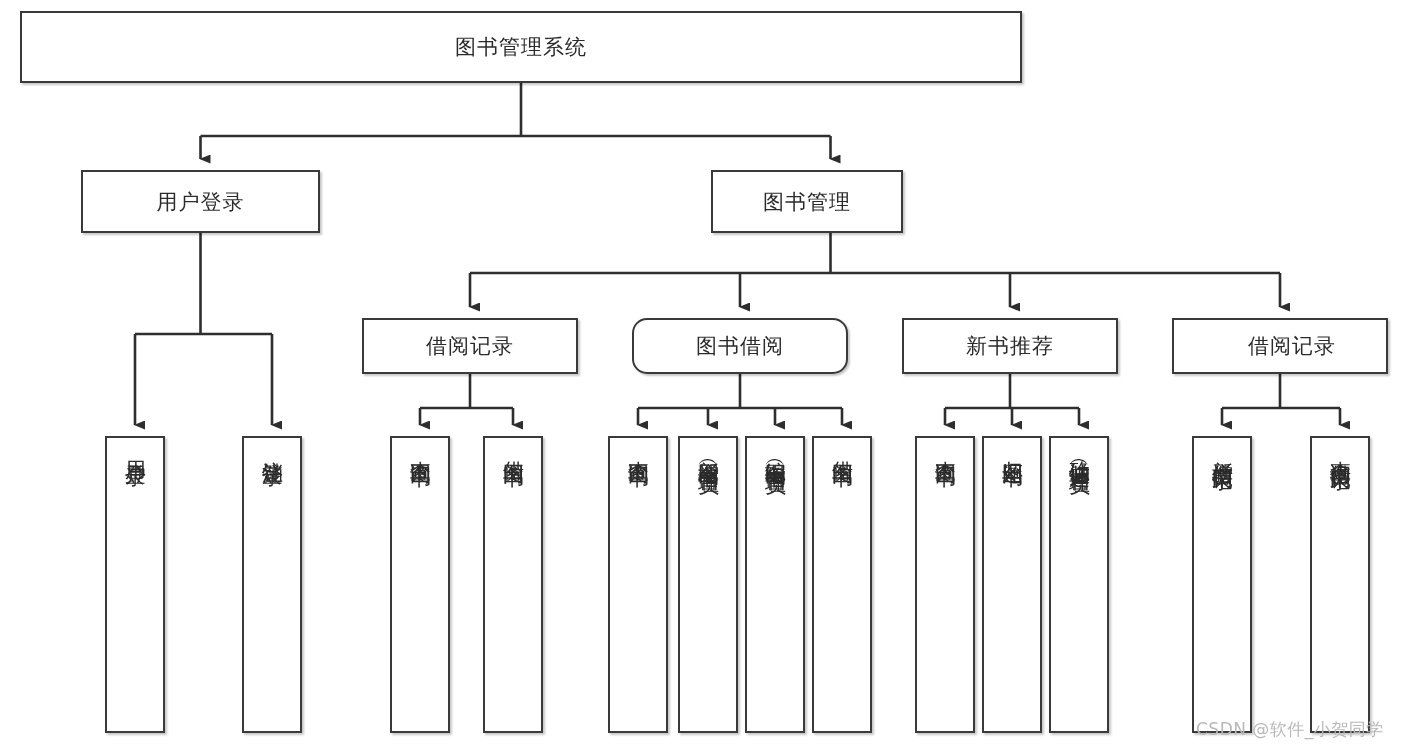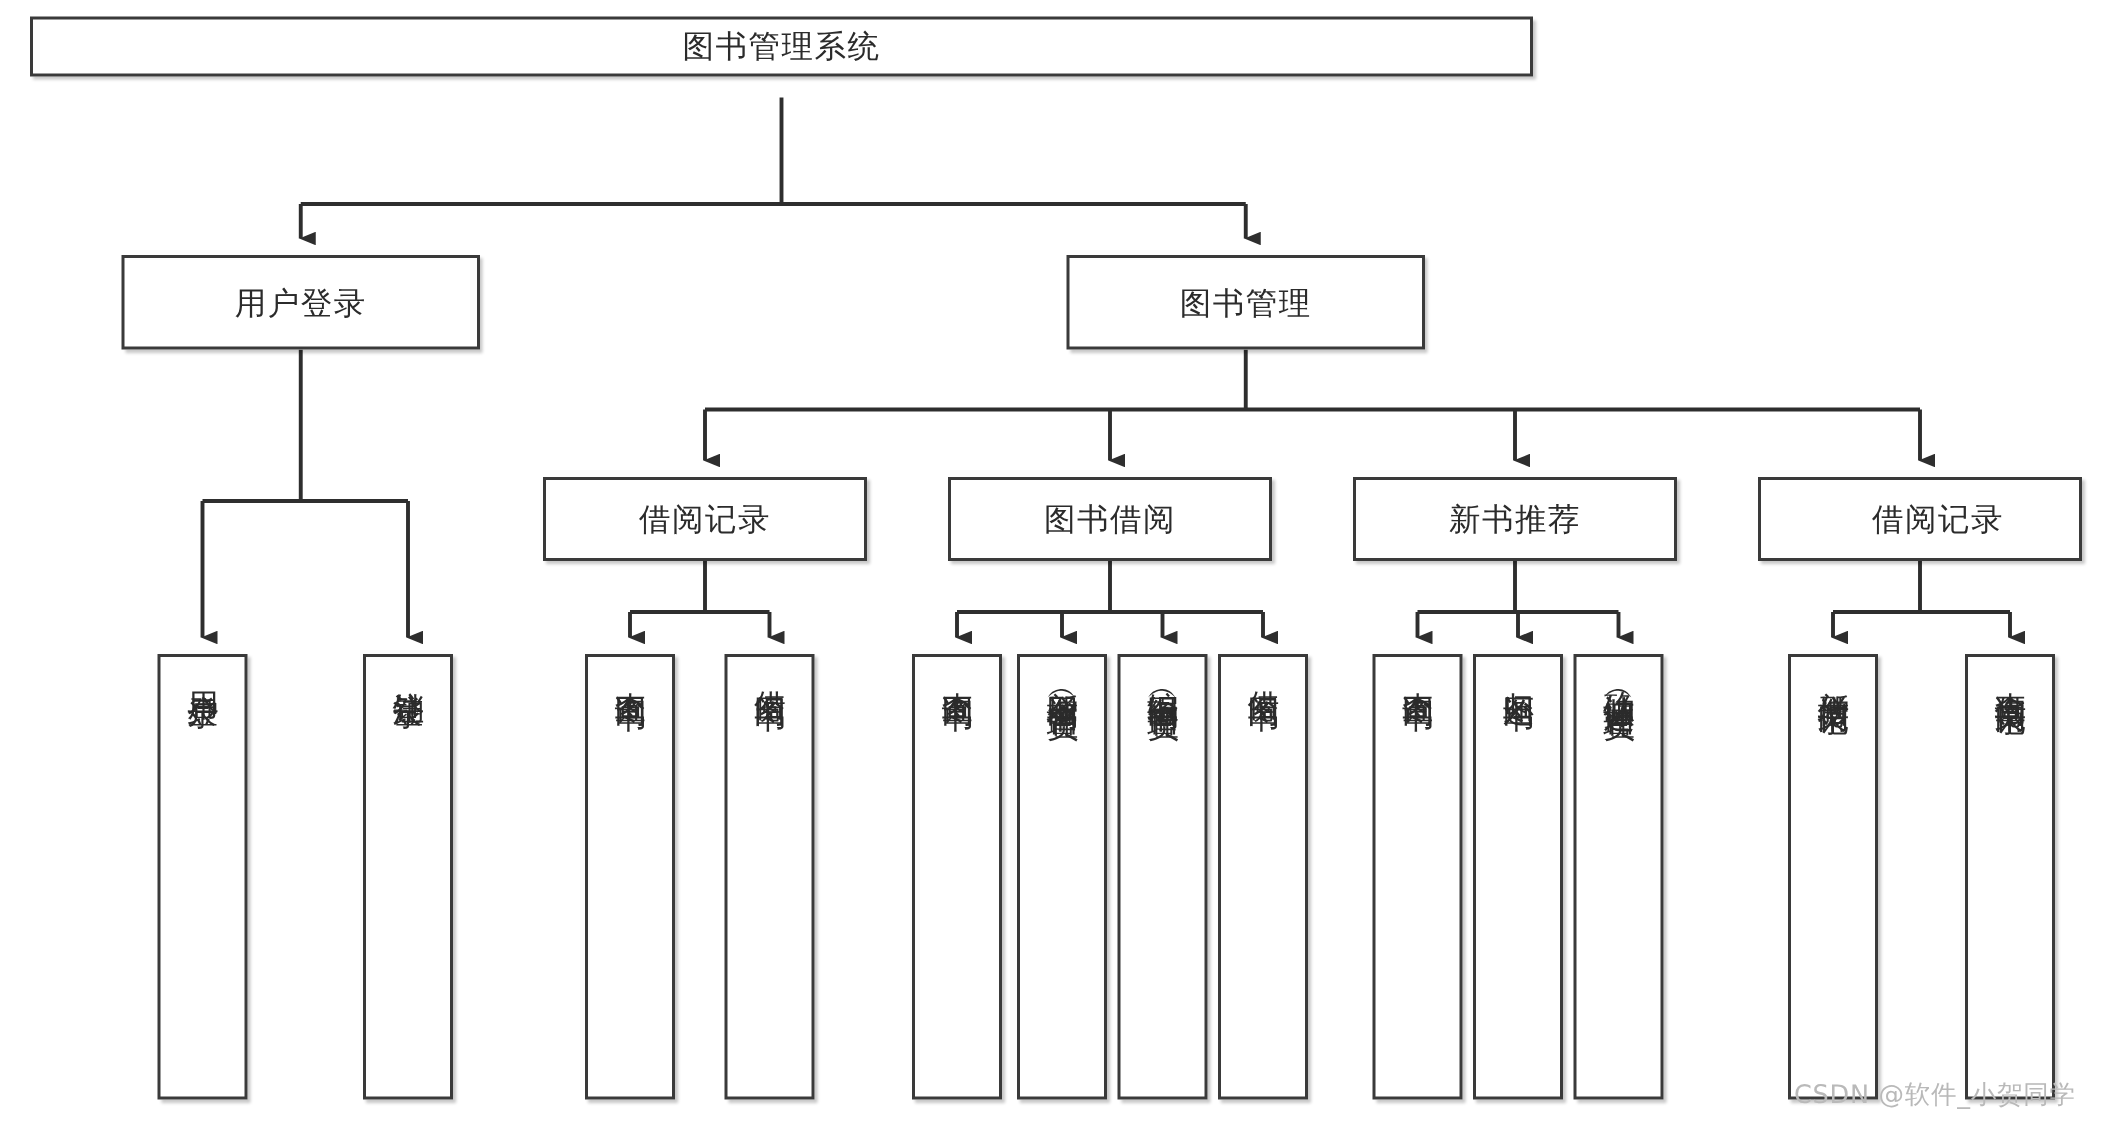--- a/index.html
+++ b/index.html
@@ -100,43 +100,43 @@
         <path d="M 945 408 L 945 425" marker-end="url(#arrowhead)"></path>
         <path d="M 1012 408 L 1012 425" marker-end="url(#arrowhead)"></path>
         <path d="M 1079 408 L 1079 425" marker-end="url(#arrowhead)"></path>
         <path d="M 1280 374 L 1280 408"></path>
         <path d="M 1222 408 L 1340 408"></path>
         <path d="M 1222 408 L 1222 425" marker-end="url(#arrowhead)"></path>
         <path d="M 1340 408 L 1340 425" marker-end="url(#arrowhead)"></path>
       </g>
   </svg>
 
-  <div class="node horiz" style="left: 20px; top: 11px; width: 1002px; height: 40px;">
+  <div class="node horiz" style="left: 20px; top: 11px; width: 1002px; height: 72px;">
     <span>图书管理系统</span>
   </div>
 
   <div class="node horiz" style="left: 81px; top: 170px; width: 239px; height: 63px;">
     <span>用户登录</span>
   </div>
 
-  <div class="node horiz" style="left: 711px; top: 170px; width: 239px; height: 63px;">
+  <div class="node horiz" style="left: 711px; top: 170px; width: 192px; height: 63px;">
     <span>图书管理</span>
   </div>
 
   <div class="node vert" style="left: 105px; top: 436px; width: 60px; height: 297px;">
     <span class="vtext">用户登录</span>
   </div>
   <div class="node vert" style="left: 242px; top: 436px; width: 60px; height: 297px;">
     <span class="vtext">注销登录</span>
   </div>
 
   <div class="node horiz" style="left: 362px; top: 318px; width: 216px; height: 56px;">
     <span>借阅记录</span>
   </div>
-  <div class="node horiz" style="left: 632px; top: 318px; width: 216px; height: 56px;">
+  <div class="node horiz" style="left: 632px; top: 318px; width: 216px; height: 56px; border-radius: 15px;">
     <span>图书借阅</span>
   </div>
   <div class="node horiz" style="left: 902px; top: 318px; width: 216px; height: 56px;">
     <span>新书推荐</span>
   </div>
   <div class="node horiz" style="left: 1172px; top: 318px; width: 216px; height: 56px; padding-left: 24px;">
     <span>借阅记录</span>
   </div>
 
   <div class="node vert" style="left: 390px; top: 436px; width: 60px; height: 297px;">

